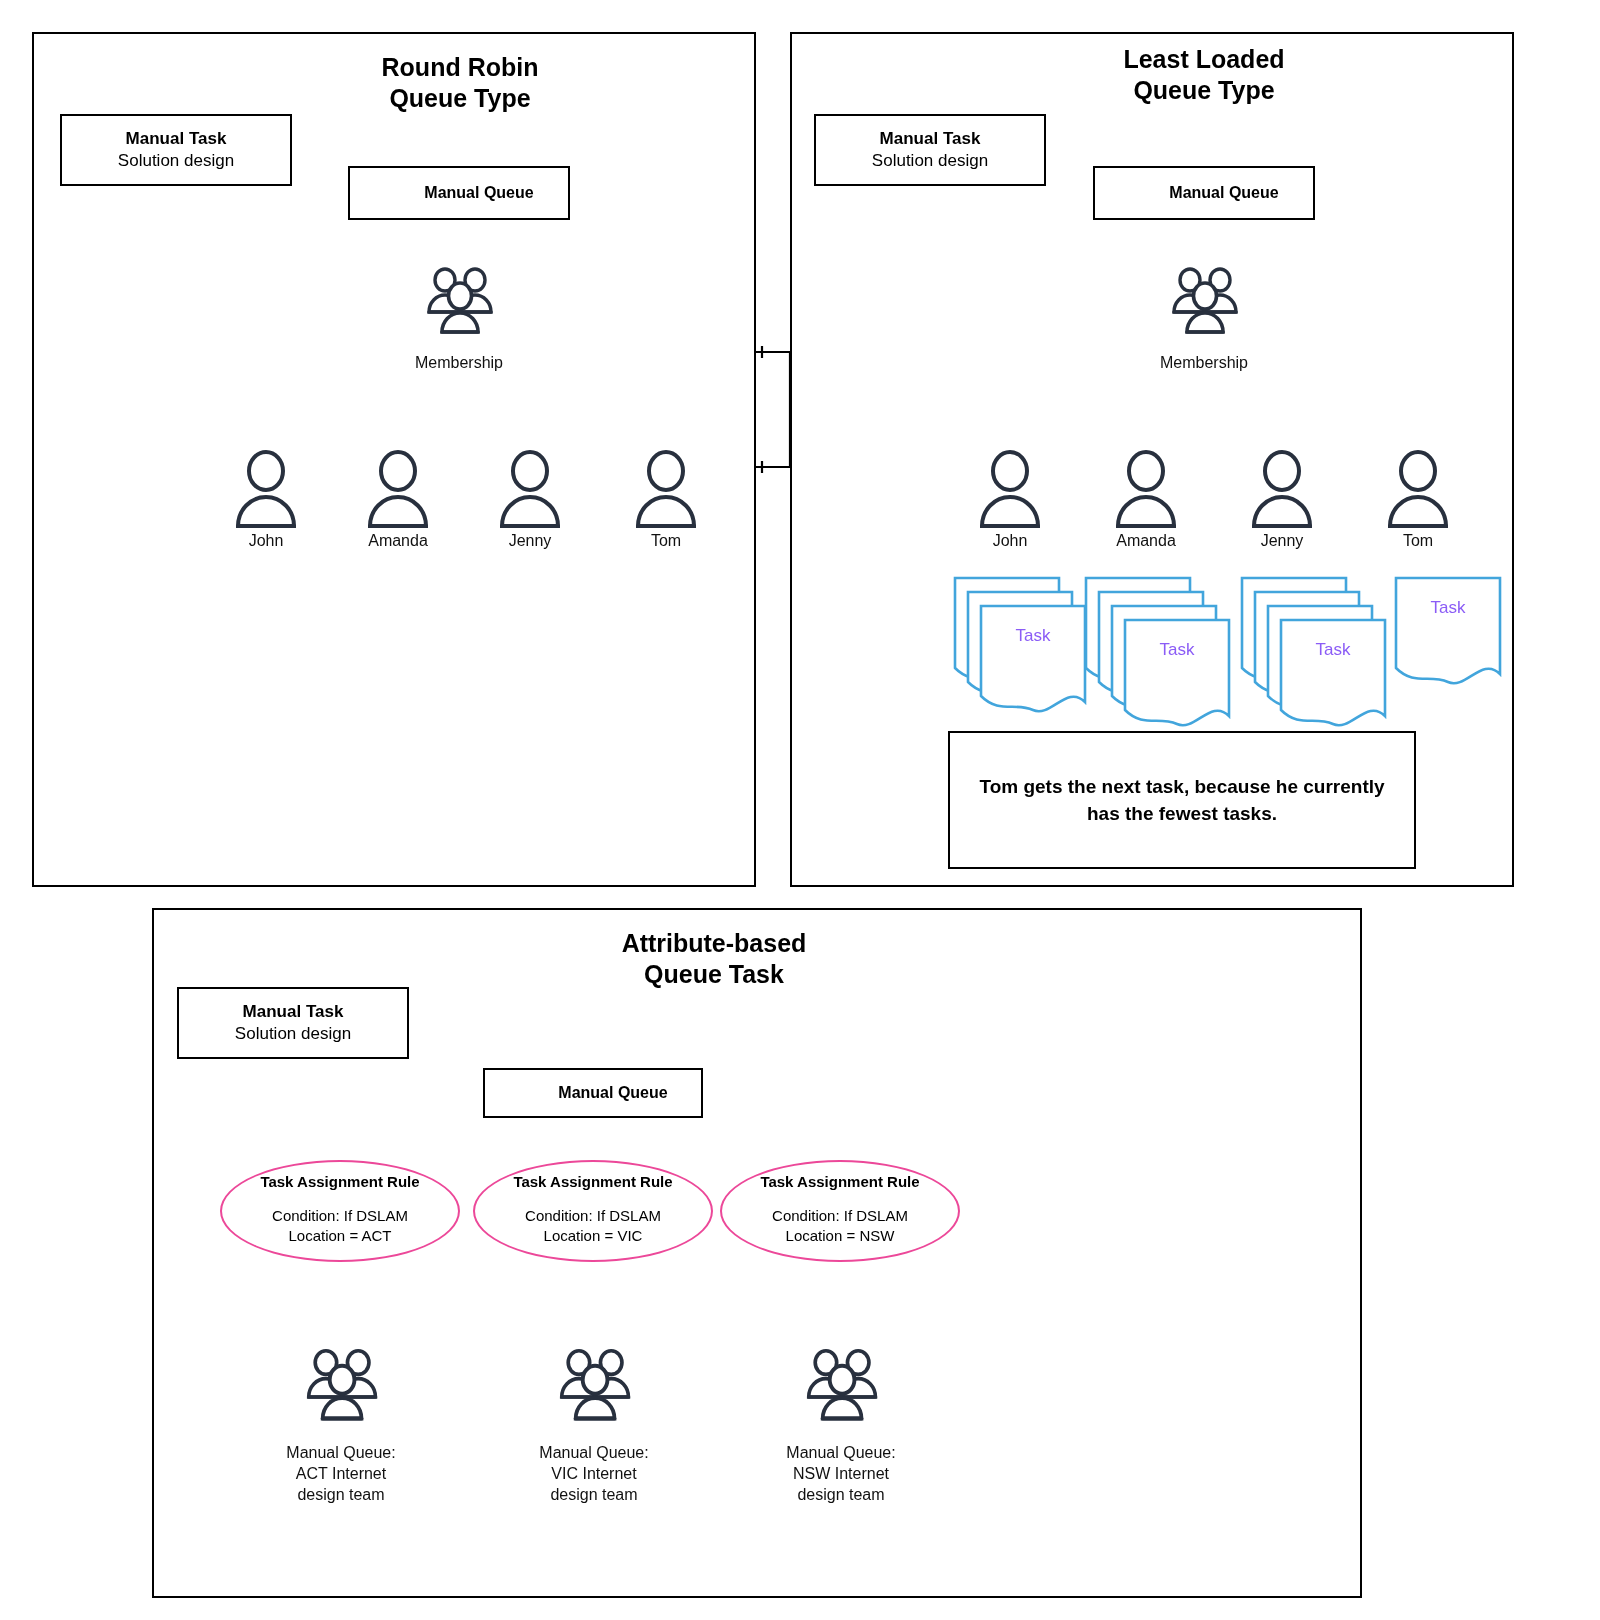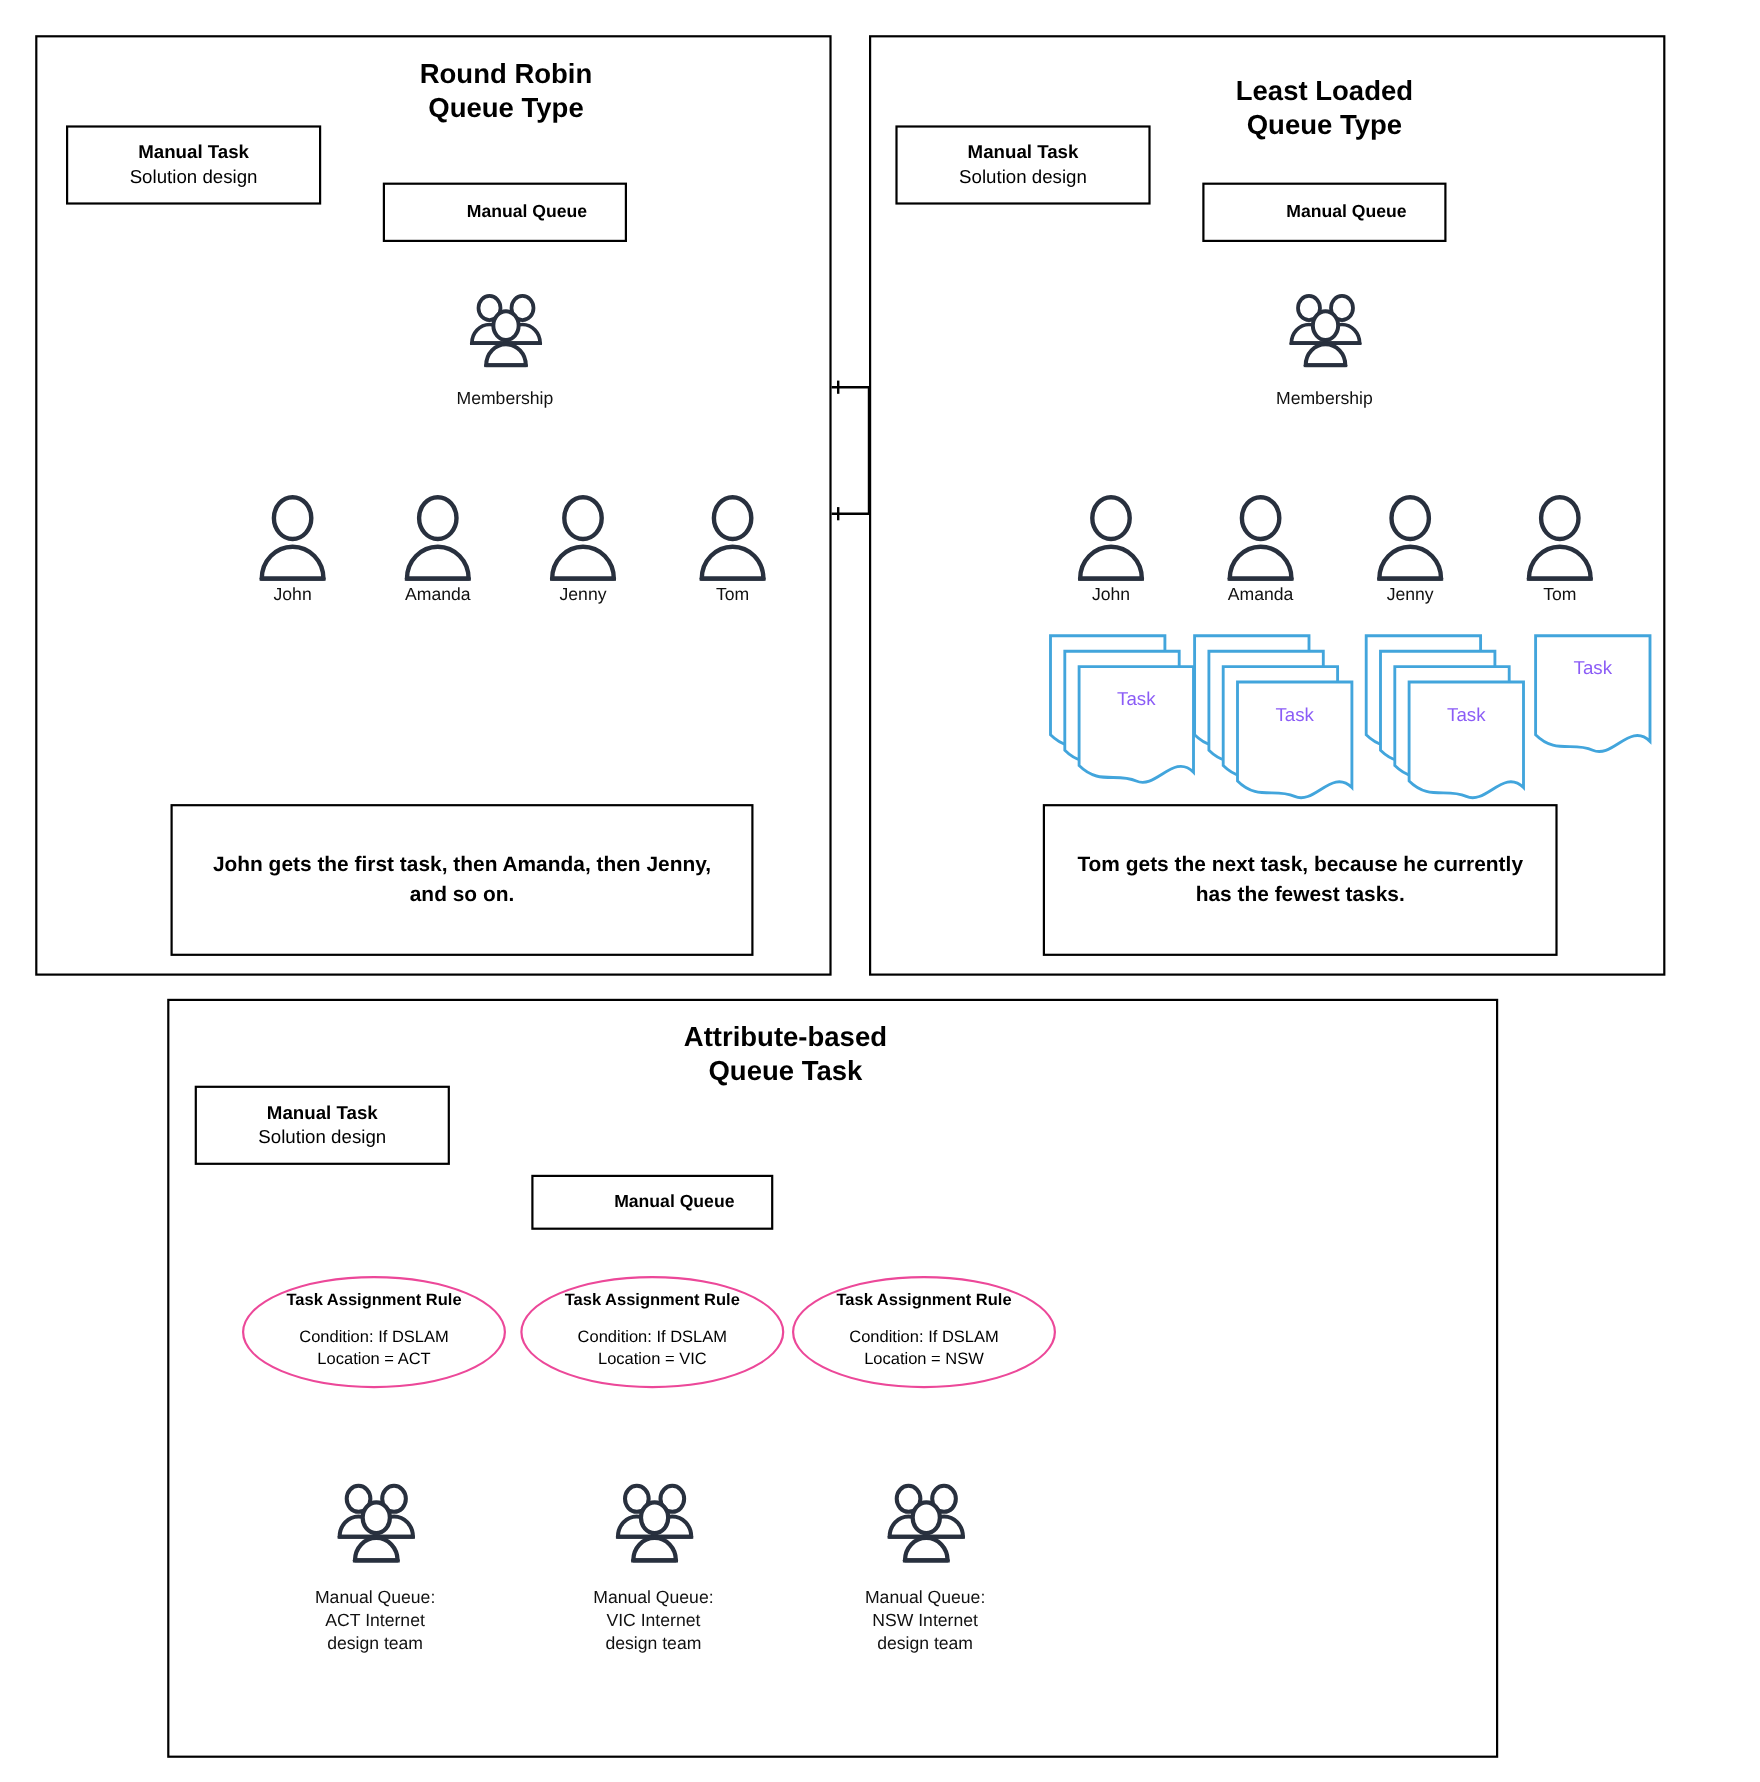--- a/index.html
+++ b/index.html
@@ -180,25 +180,24 @@
     <svg width="72" height="82" viewBox="0 0 72 82">
         <g fill="none" stroke="#28303E" stroke-width="4" stroke-linecap="round">
           <ellipse cx="36" cy="23" rx="17" ry="19"></ellipse>
           <path d="M8 78 a28 29 0 0 1 56 0 z"></path>
           <path d="M8 78 L64 78"></path>
         </g>
       </svg>
   </div>
   <div class="caption" style="left:606px;top:530px;width:120px;">Tom</div>
 
-  <div class="node notebox" style="left:155px;top:731px;width:530px;height:138px;">John gets the first task, then Amanda, then Jenny, and so on.</div>
 
   <div class="node panel" style="left:790px;top:32px;width:724px;height:855px;"></div>
 
-  <div class="panel-title" style="left:1000px;top:68px;width:408px;">Least Loaded
+  <div class="panel-title" style="left:1000px;top:44px;width:408px;">Least Loaded
 Queue Type</div>
 
   <div class="node box" style="left:814px;top:114px;width:232px;height:72px;">
     <div class="ttl">Manual Task</div>
     <div class="sub">Solution design</div>
   </div>
 
   <div class="node box single" style="left:1093px;top:166px;width:222px;height:54px;">
     <div class="ttl">Manual Queue</div>
   </div>

